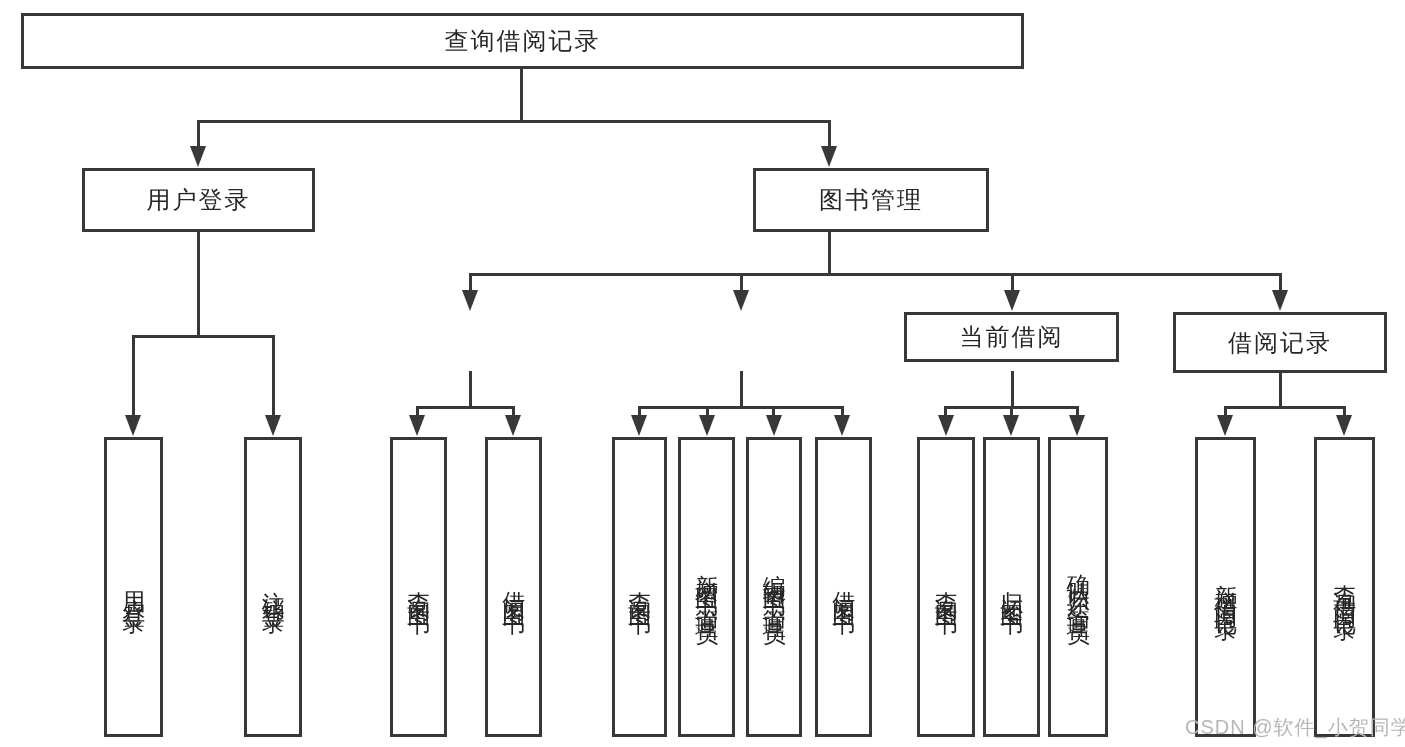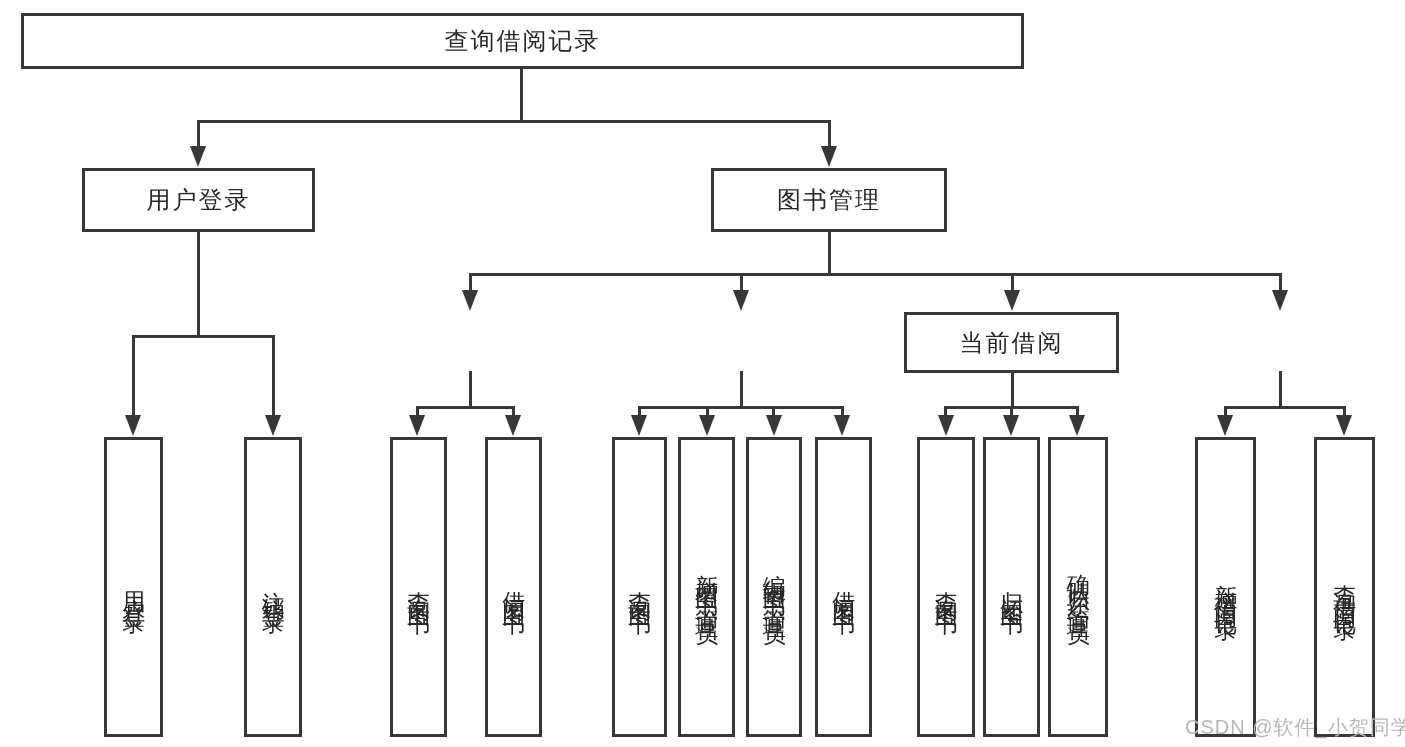--- a/index.html
+++ b/index.html
@@ -78,26 +78,29 @@
   <div class="arr" style="left:1217px;top:415px"></div>
   <div class="arr" style="left:1336px;top:415px"></div>
 
   <div class="node" style="left:21px;top:13px;width:1003px;height:56px">
     <span class="hlabel">查询借阅记录</span>
   </div>
 
   <div class="node" style="left:82px;top:168px;width:233px;height:64px">
     <span class="hlabel">用户登录</span>
   </div>
-  <div class="node" style="left:711px;top:168px;width:236px;height:64px">
+  <div class="node" style="left:753px;top:168px;width:236px;height:64px">
     <span class="hlabel">图书管理</span>
   </div>
 
-  <div class="node" style="left:904px;top:312px;width:215px;height:61px">
+  <div class="node" style="left:904px;top:312px;width:215px;height:50px">
     <span class="hlabel">当前借阅</span>
+  </div>
+  <div class="node" style="left:1173px;top:312px;width:214px;height:61px">
+    <span class="hlabel">借阅记录</span>
   </div>
 
   <div class="node" style="left:104px;top:437px;width:59px;height:300px">
     <span class="vlabel">用户登录</span>
   </div>
   <div class="node" style="left:244px;top:437px;width:58px;height:300px">
     <span class="vlabel">注销登录</span>
   </div>
 
   <div class="node" style="left:390px;top:437px;width:57px;height:300px">

